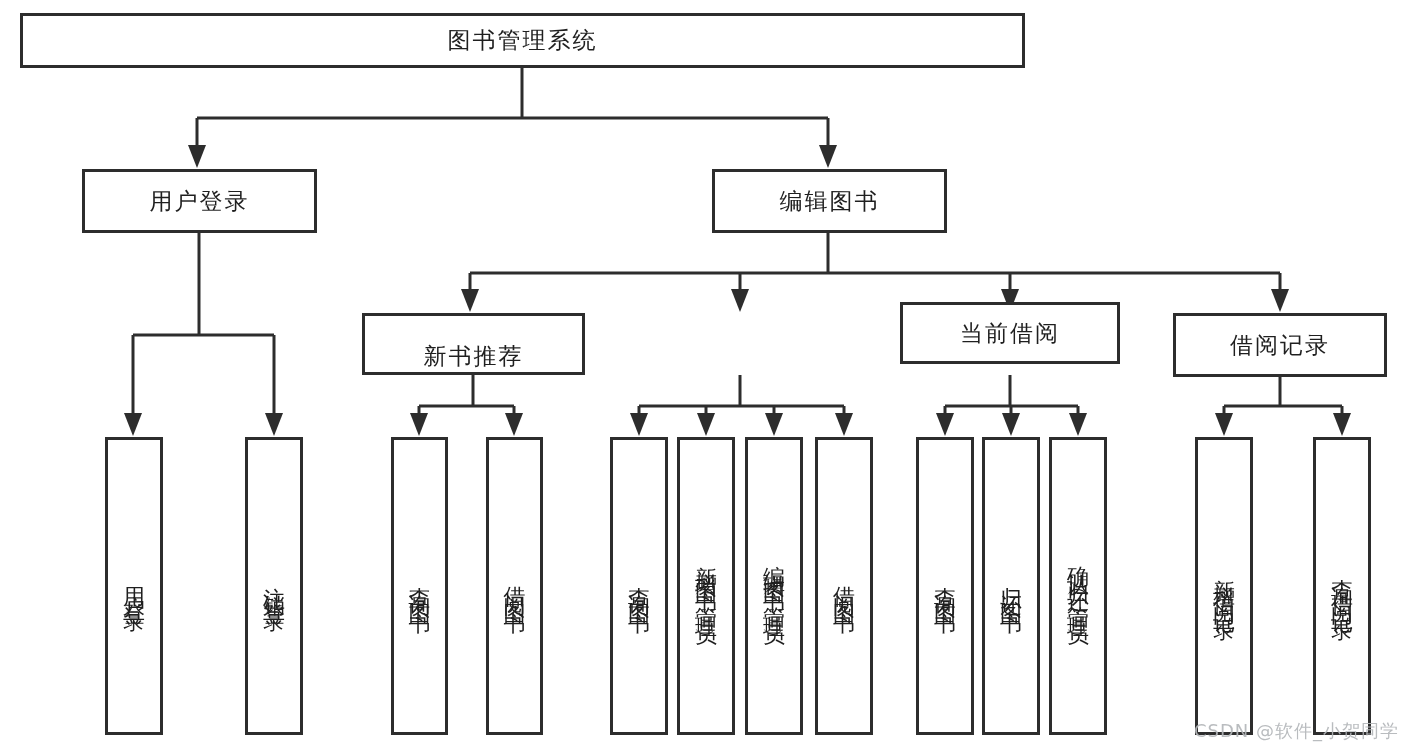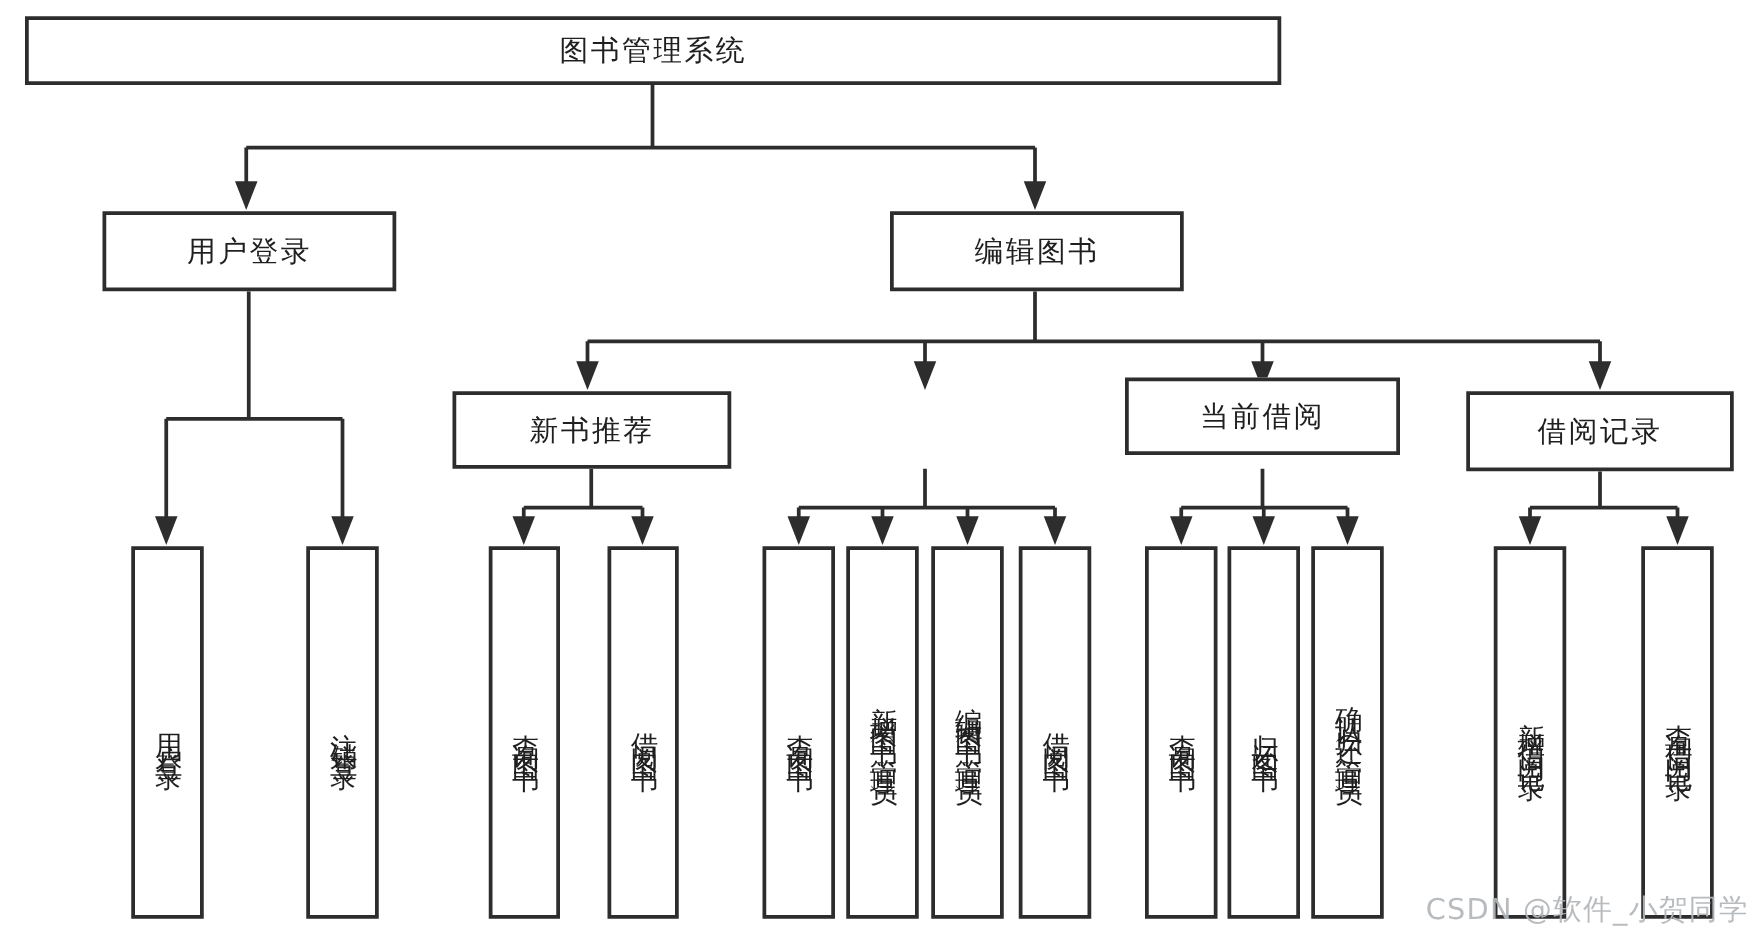--- a/index.html
+++ b/index.html
@@ -14,21 +14,21 @@
     display:flex; align-items:center; justify-content:center;
     color:#1f1f1f; box-sizing:border-box;
   }
   .h-label { font-size:23px; letter-spacing:2px; white-space:nowrap; }
   .leaf .v-label {
     writing-mode:vertical-rl; text-orientation:mixed;
     font-size:22px; letter-spacing:0.38em; line-height:1.1; white-space:nowrap;
   }
   #watermark {
     position:absolute; right:6px; bottom:4px;
-    font-size:23px; letter-spacing:1px;
+    font-size:18px; letter-spacing:1px;
     color:#b4b7ba; opacity:0.92; z-index:10; white-space:nowrap;
   }
 </style>
 </head>
 <body>
 
 <div id="stage">
 
   <svg id="connectors" viewBox="0 0 1405 747" xmlns="http://www.w3.org/2000/svg">
     <g stroke="#2d2d2d" stroke-width="3" fill="none">
@@ -107,21 +107,21 @@
     <span class="h-label">图书管理系统</span>
   </div>
 
   <div class="box" style="left:82px; top:169px; width:235px; height:64px;">
     <span class="h-label">用户登录</span>
   </div>
   <div class="box" style="left:712px; top:169px; width:235px; height:64px;">
     <span class="h-label">编辑图书</span>
   </div>
 
-  <div class="box" style="left:362px; top:313px; width:223px; height:62px;">
+  <div class="box" style="left:362px; top:313px; width:223px; height:62px;align-items:flex-end;">
     <span class="h-label">新书推荐</span>
   </div>
   <div class="box" style="left:900px; top:302px; width:220px; height:62px;">
     <span class="h-label">当前借阅</span>
   </div>
   <div class="box" style="left:1173px; top:313px; width:214px; height:64px;">
     <span class="h-label">借阅记录</span>
   </div>
 
   <div class="box leaf" style="left:105px; top:437px; width:58px; height:298px;">

